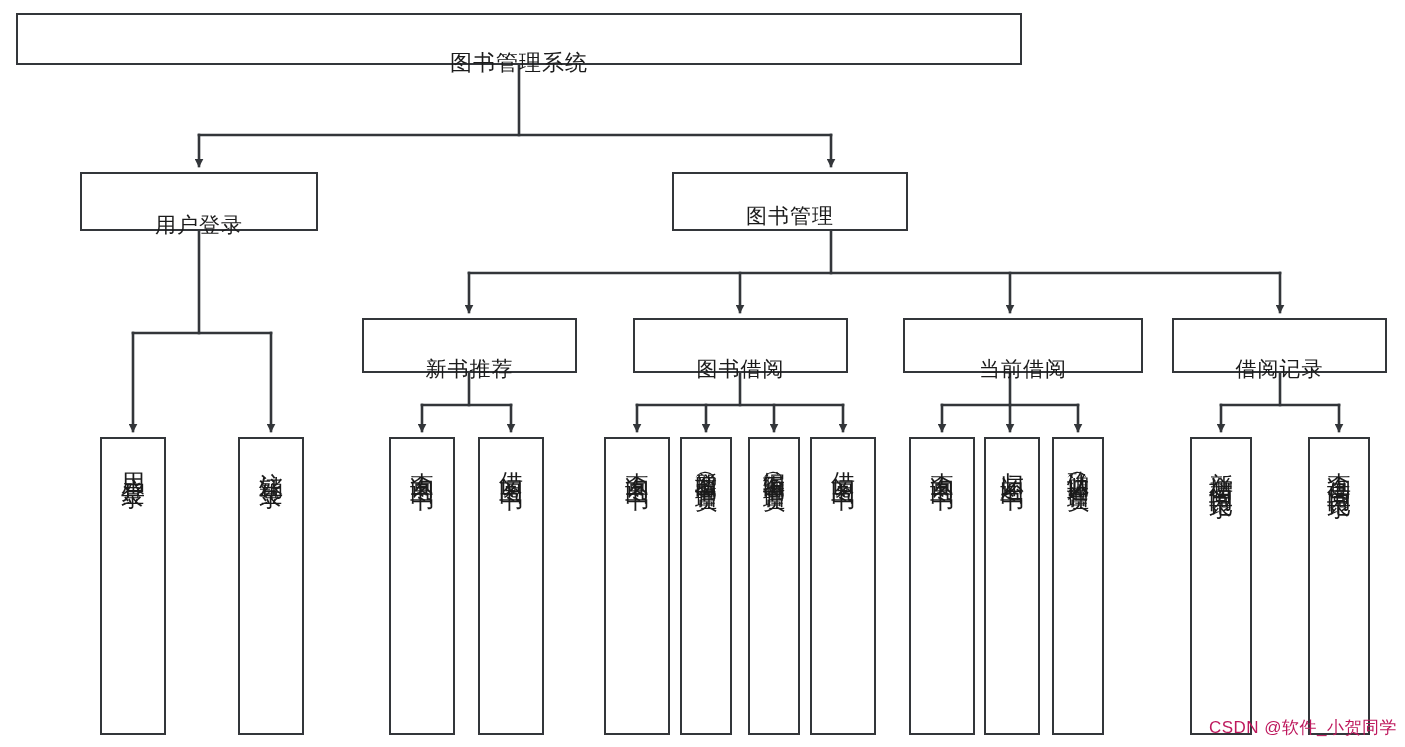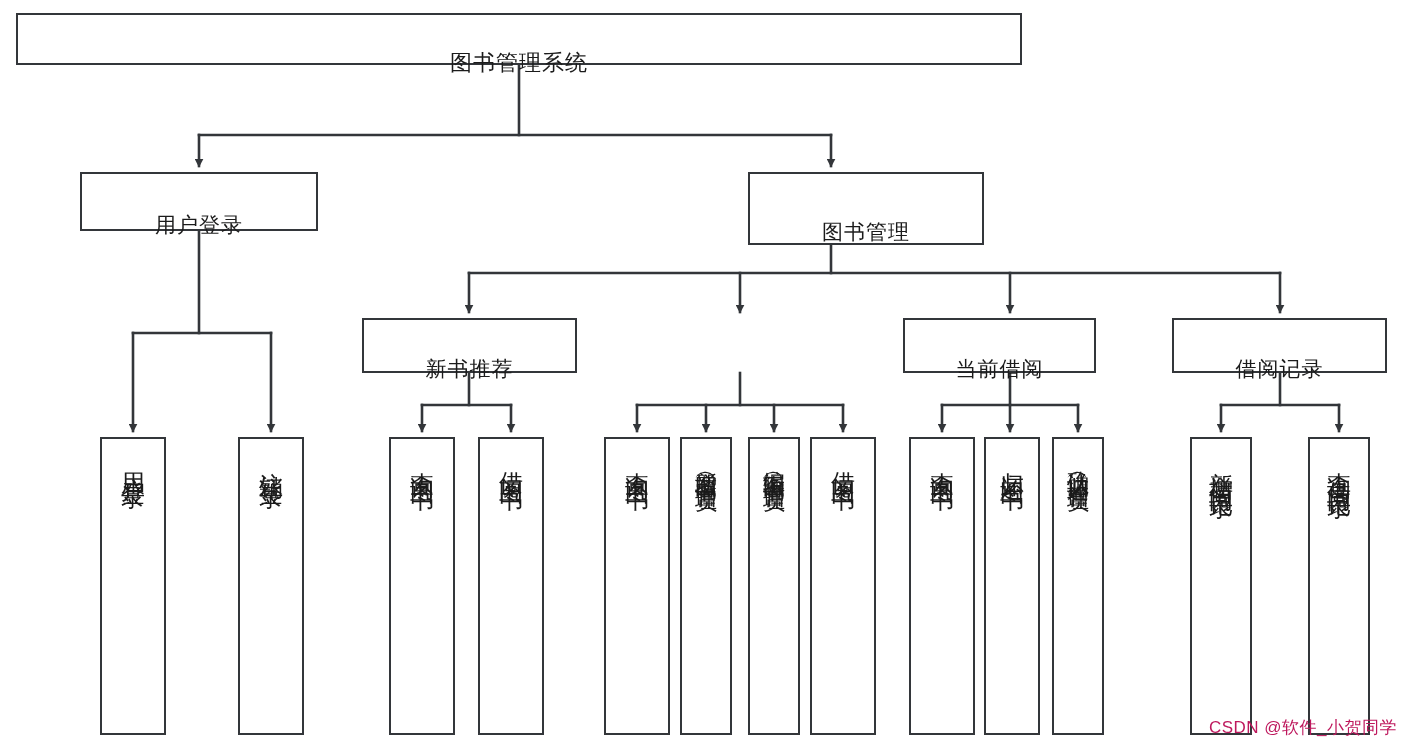--- a/index.html
+++ b/index.html
@@ -106,28 +106,31 @@
     </g>
   </svg>
 
   <div class="node root horizontal" style="left:16px;top:13px;width:1006px;height:52px;">
     <span class="node-label">图书管理系统</span>
   </div>
 
   <div class="node horizontal" style="left:80px;top:172px;width:238px;height:59px;">
     <span class="node-label">用户登录</span>
   </div>
-  <div class="node horizontal" style="left:748px;top:172px;width:236px;height:73px;">
+  <div class="node horizontal" style="left:672px;top:172px;width:236px;height:59px;align-items:flex-end;">
     <span class="node-label">图书管理</span>
   </div>
 
   <div class="node horizontal" style="left:362px;top:318px;width:215px;height:55px;align-items:center;">
     <span class="node-label">新书推荐</span>
   </div>
-  <div class="node horizontal" style="left:903px;top:318px;width:193px;height:55px;">
+  <div class="node horizontal" style="left:633px;top:318px;width:215px;height:55px;">
+    <span class="node-label">图书借阅</span>
+  </div>
+  <div class="node horizontal" style="left:903px;top:318px;width:240px;height:55px;">
     <span class="node-label">当前借阅</span>
   </div>
   <div class="node horizontal" style="left:1172px;top:318px;width:215px;height:55px;">
     <span class="node-label">借阅记录</span>
   </div>
 
   <div class="node vertical" style="left:100px;top:437px;width:66px;height:298px;">
     <span class="node-label">用户登录</span>
   </div>
   <div class="node vertical" style="left:238px;top:437px;width:66px;height:298px;">

